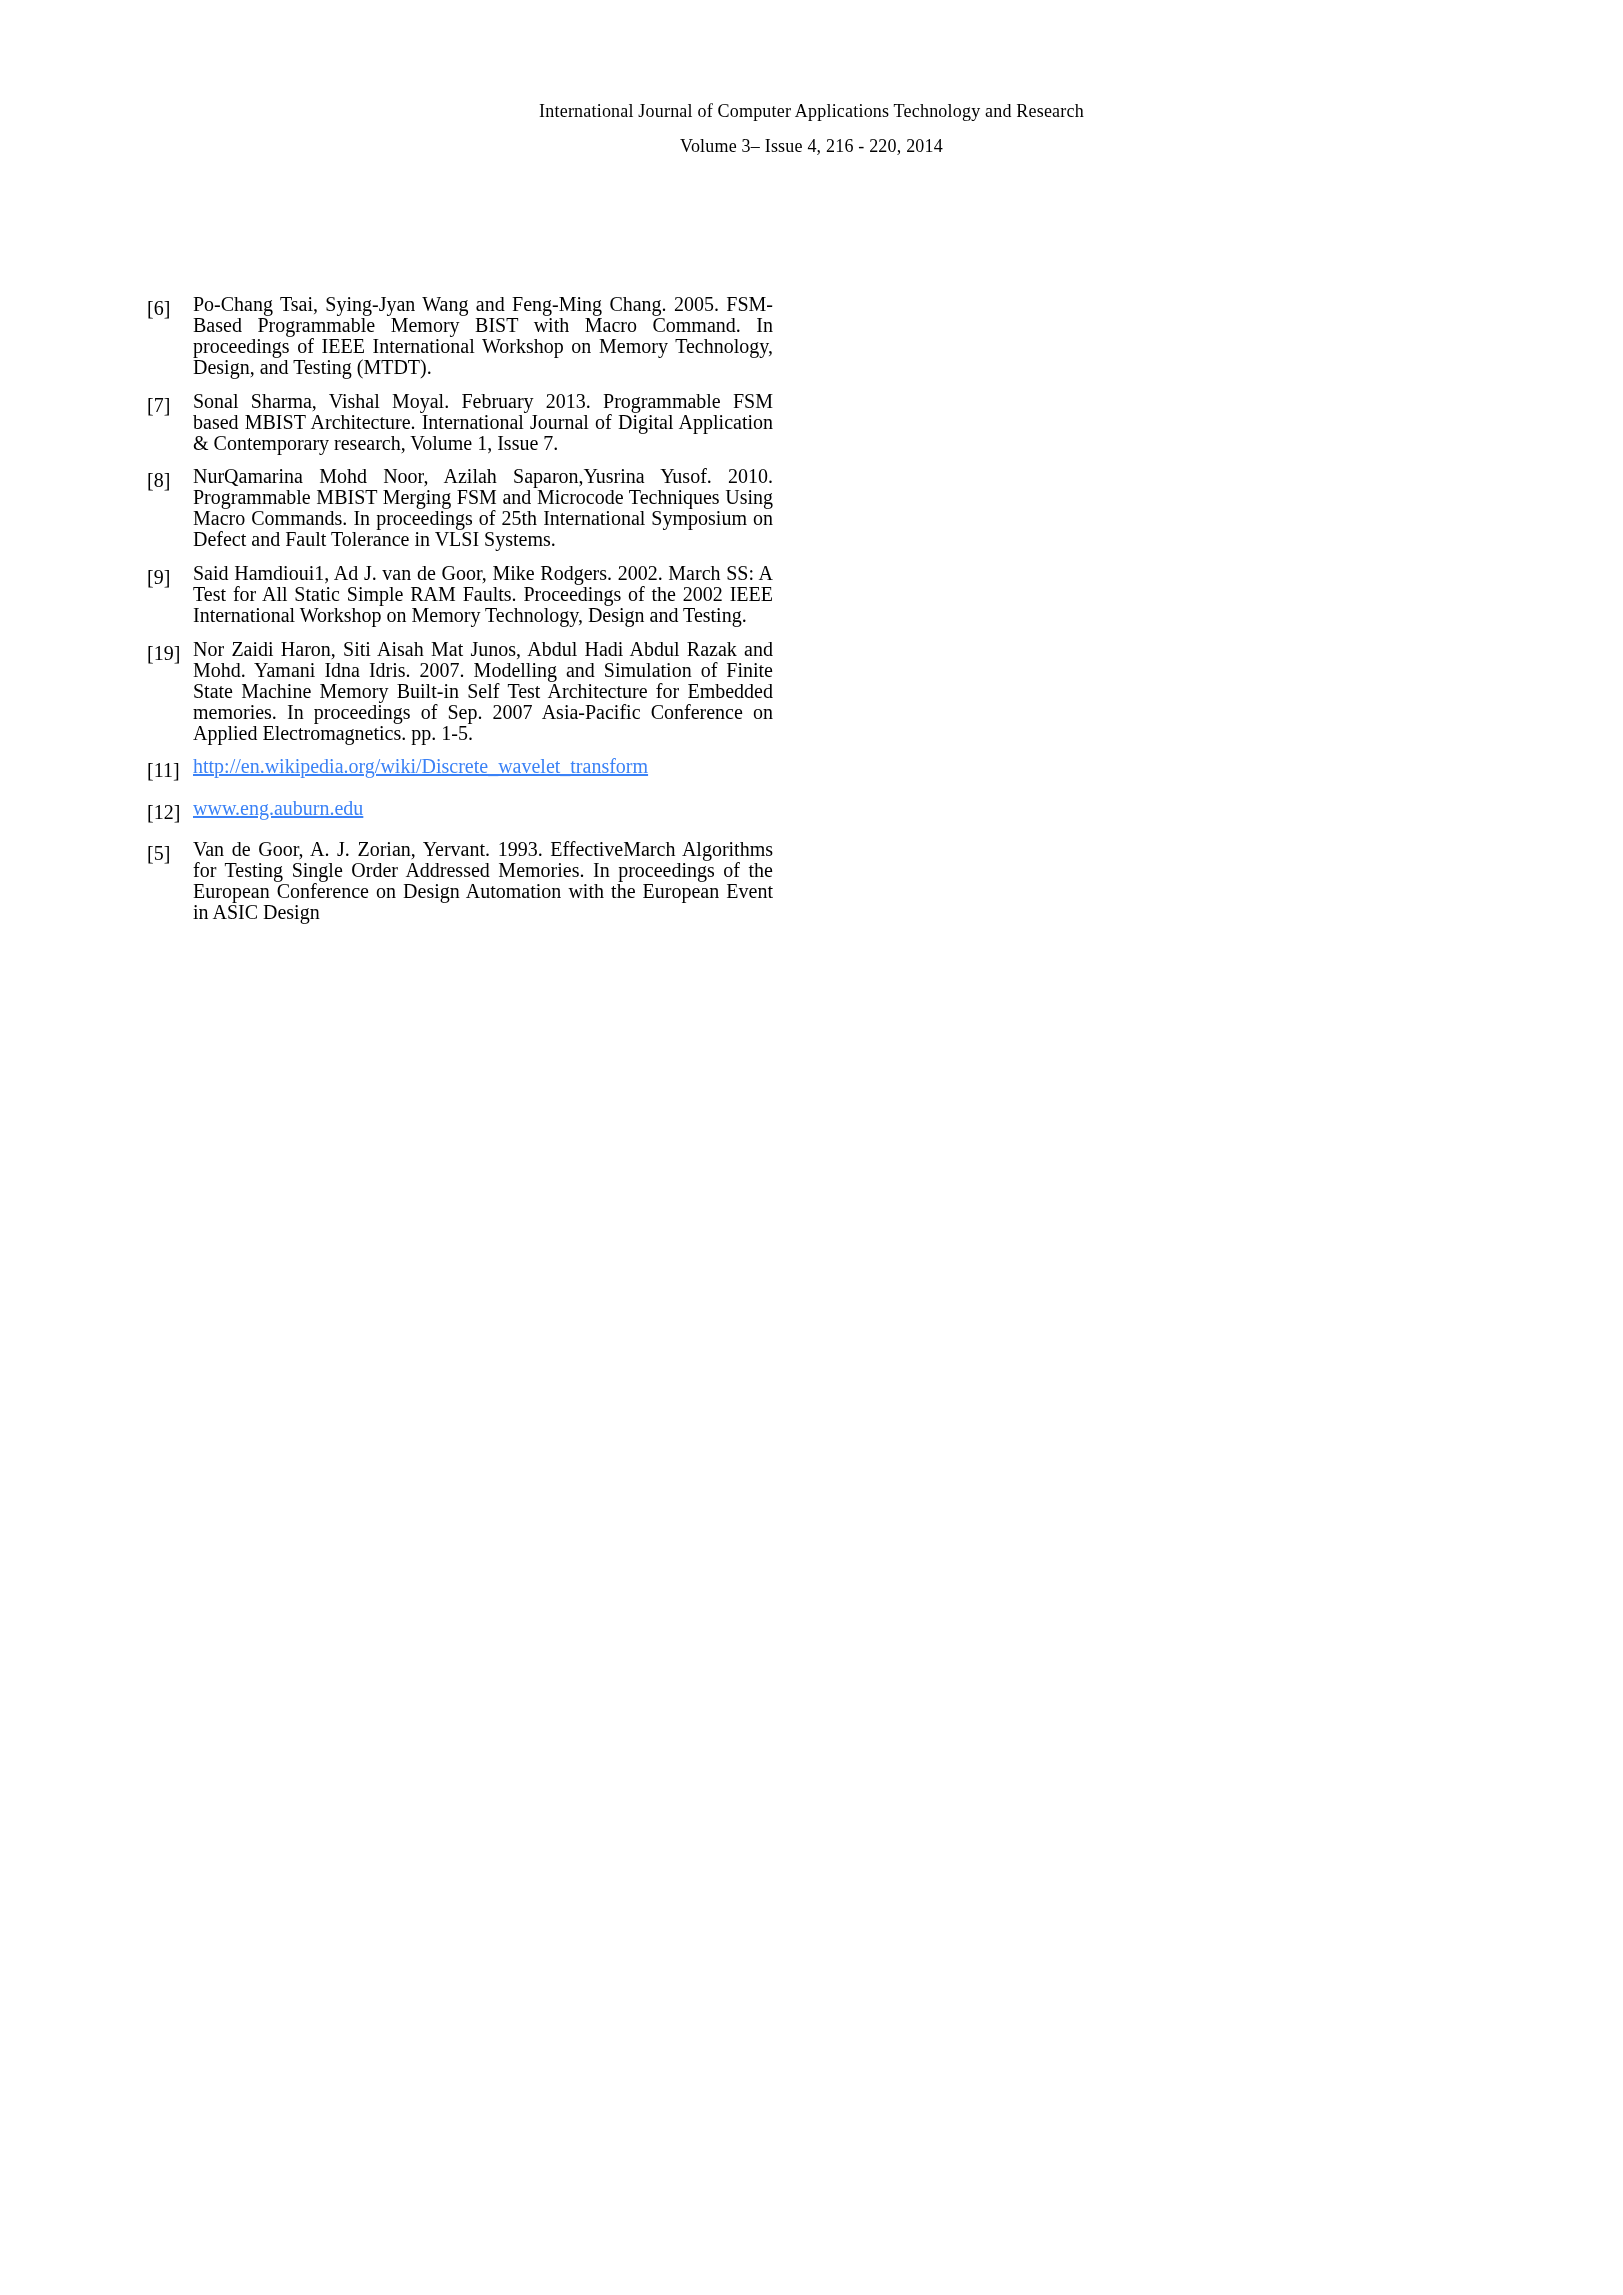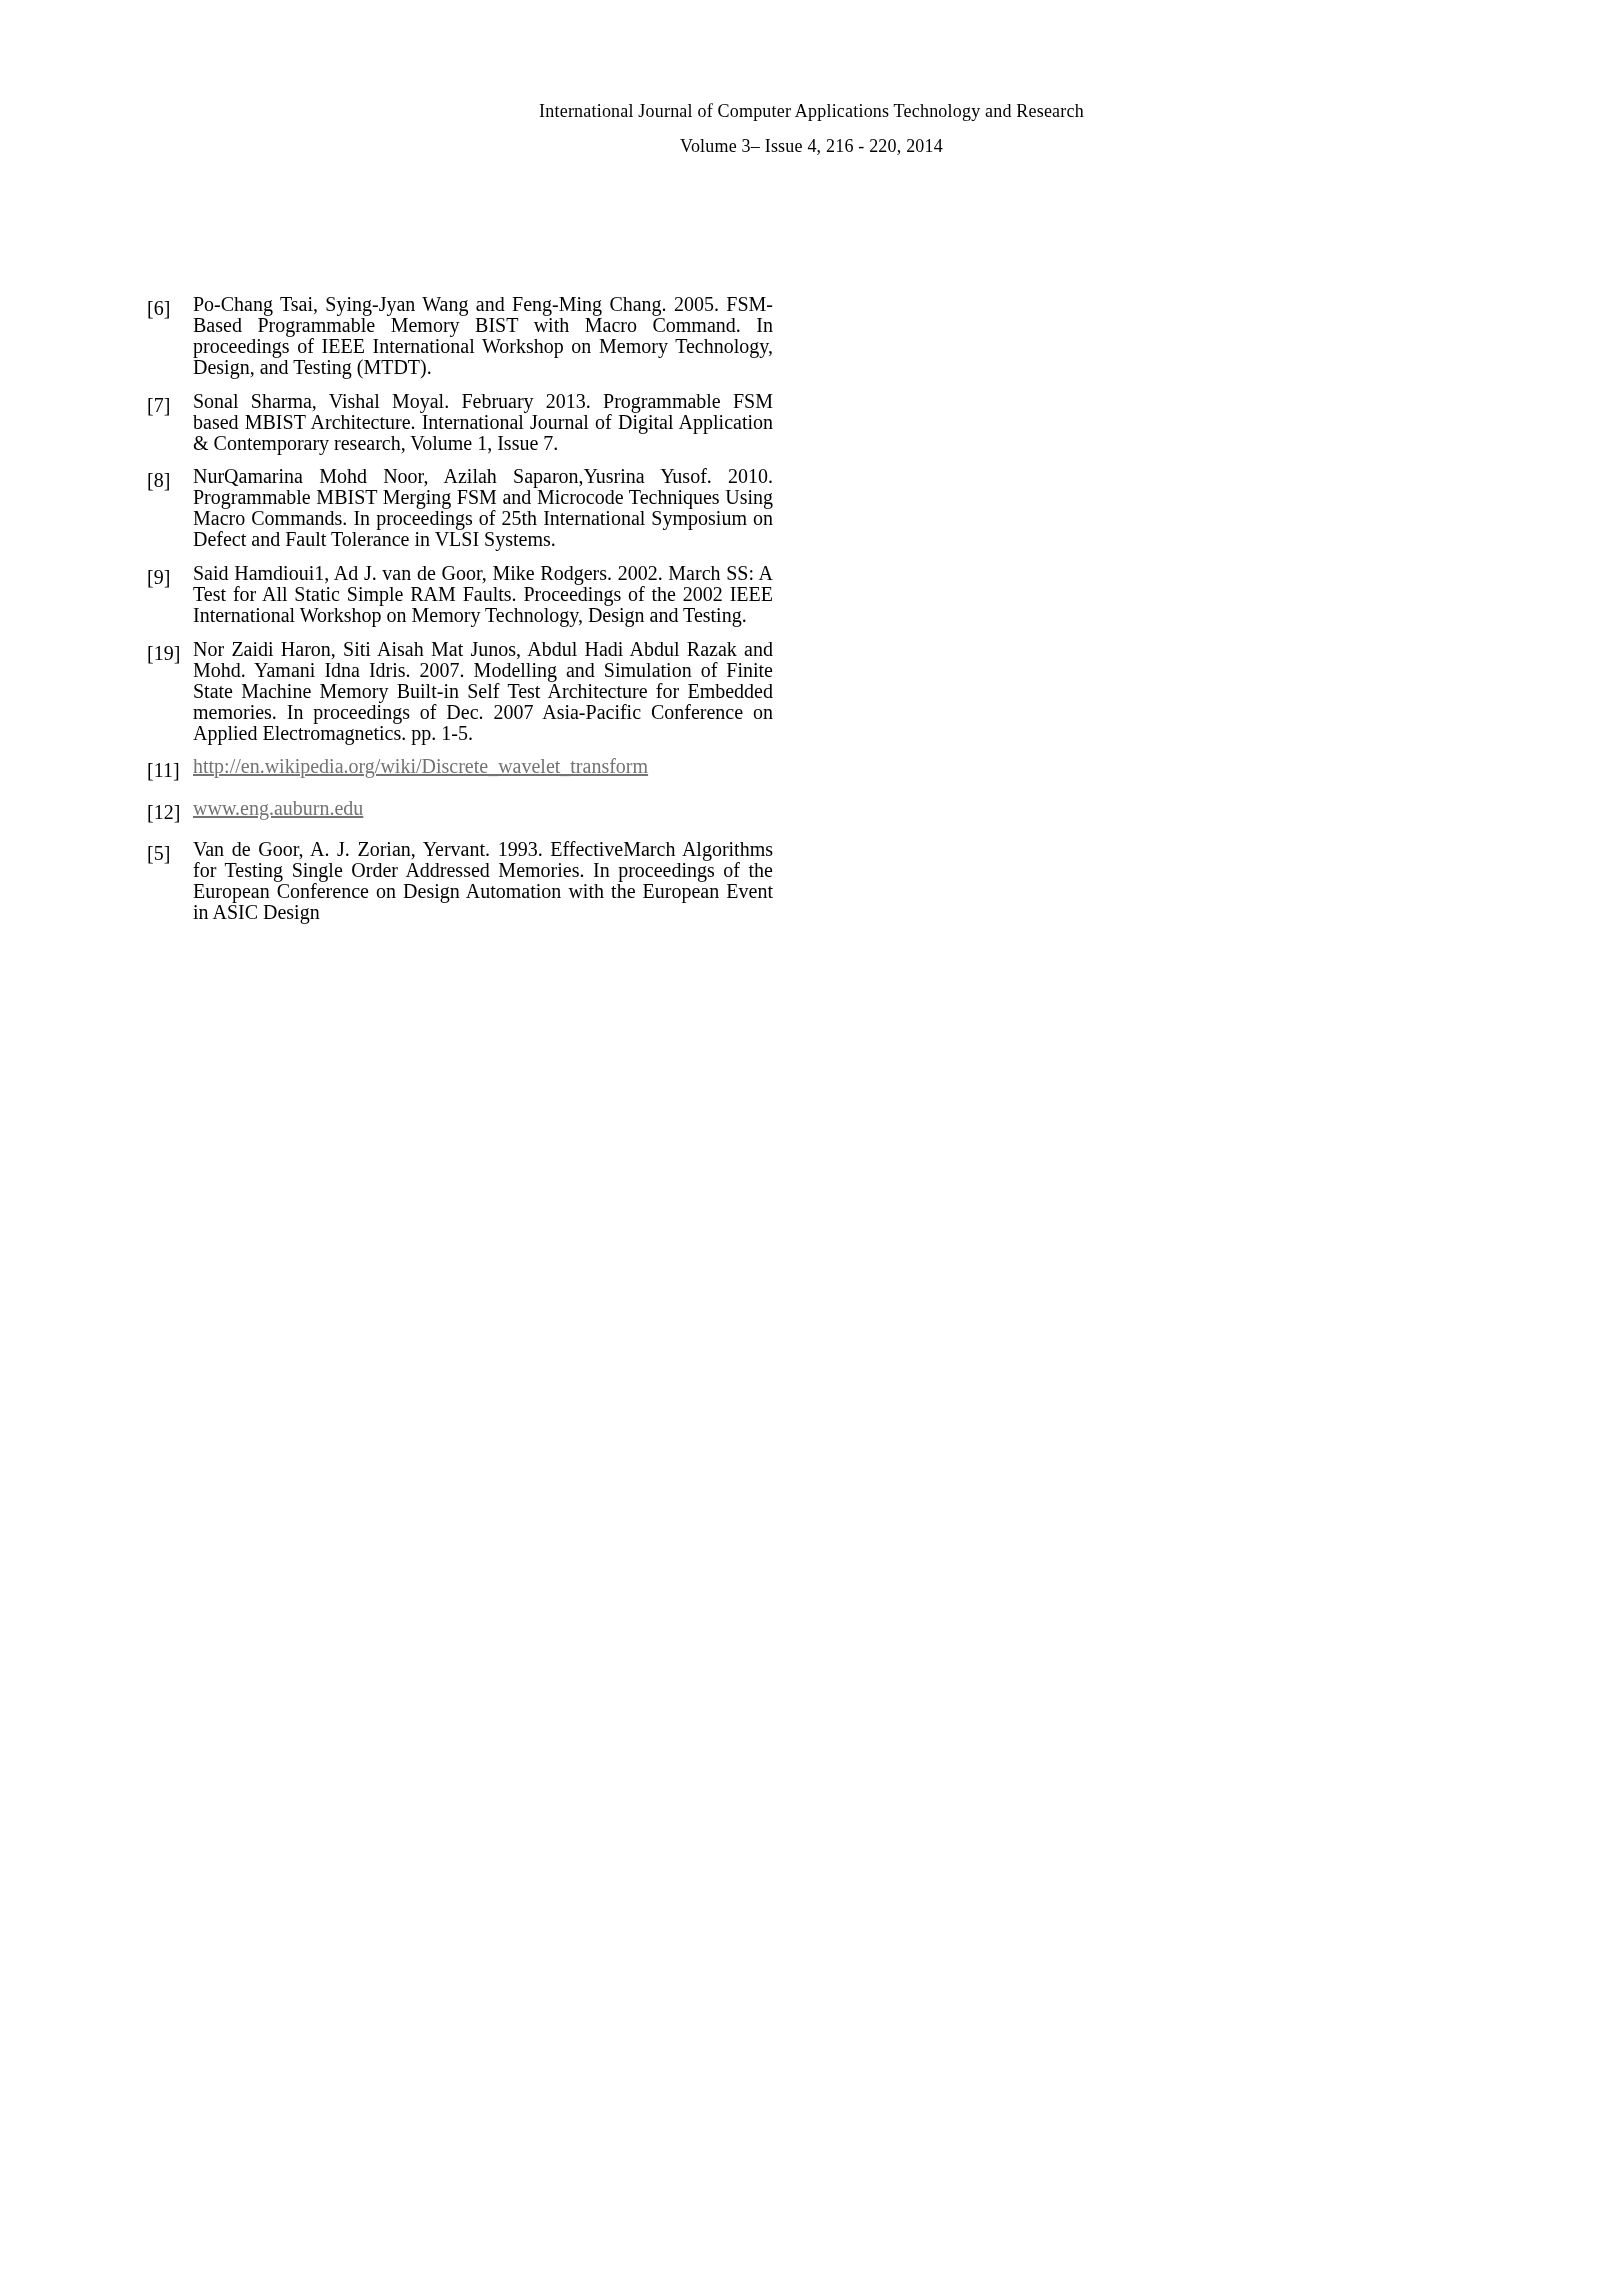--- a/index.html
+++ b/index.html
@@ -56,21 +56,21 @@
     text-align: justify;
     text-justify: inter-word;
     hyphens: none;
   }
   .ref-body.link {
     text-align: left;
   }
   .ref-body.link a,
   .ref-body.link span.url {
     text-decoration: underline;
-    color: #737373;
+    color: #3b82f6;
   }
   .footer {
     position: absolute;
     left: 0;
     right: 0;
     bottom: 0;
     height: 127px;
   }
 </style>
 </head>
@@ -100,21 +100,21 @@
       <div class="ref-body">NurQamarina Mohd Noor, Azilah Saparon,Yusrina Yusof. 2010.  Programmable MBIST Merging FSM and Microcode Techniques Using Macro Commands. In proceedings of 25th International Symposium on Defect and Fault Tolerance in VLSI Systems.</div>
     </div>
 
     <div class="ref">
       <div class="ref-num">[9]</div>
       <div class="ref-body">Said Hamdioui1, Ad J. van de Goor, Mike Rodgers. 2002. March SS: A Test for All Static Simple RAM Faults. Proceedings of the 2002 IEEE International Workshop on Memory Technology, Design and Testing.</div>
     </div>
 
     <div class="ref">
       <div class="ref-num">[19]</div>
-      <div class="ref-body">Nor Zaidi Haron, Siti Aisah Mat Junos, Abdul Hadi Abdul Razak and Mohd. Yamani Idna Idris. 2007. Modelling and Simulation of Finite State Machine Memory Built-in Self Test Architecture for Embedded memories. In proceedings of Dec. 2007 Asia-Pacific Conference on Applied Electromagnetics. pp. 1-5.</div>
+      <div class="ref-body">Nor Zaidi Haron, Siti Aisah Mat Junos, Abdul Hadi Abdul Razak and Mohd. Yamani Idna Idris. 2007. Modelling and Simulation of Finite State Machine Memory Built-in Self Test Architecture for Embedded memories. In proceedings of Sep. 2007 Asia-Pacific Conference on Applied Electromagnetics. pp. 1-5.</div>
     </div>
 
     <div class="ref">
       <div class="ref-num">[11]</div>
       <div class="ref-body link"><span class="url">http://en.wikipedia.org/wiki/Discrete_wavelet_transform</span></div>
     </div>
 
     <div class="ref">
       <div class="ref-num">[12]</div>
       <div class="ref-body link"><span class="url">www.eng.auburn.edu</span></div>

